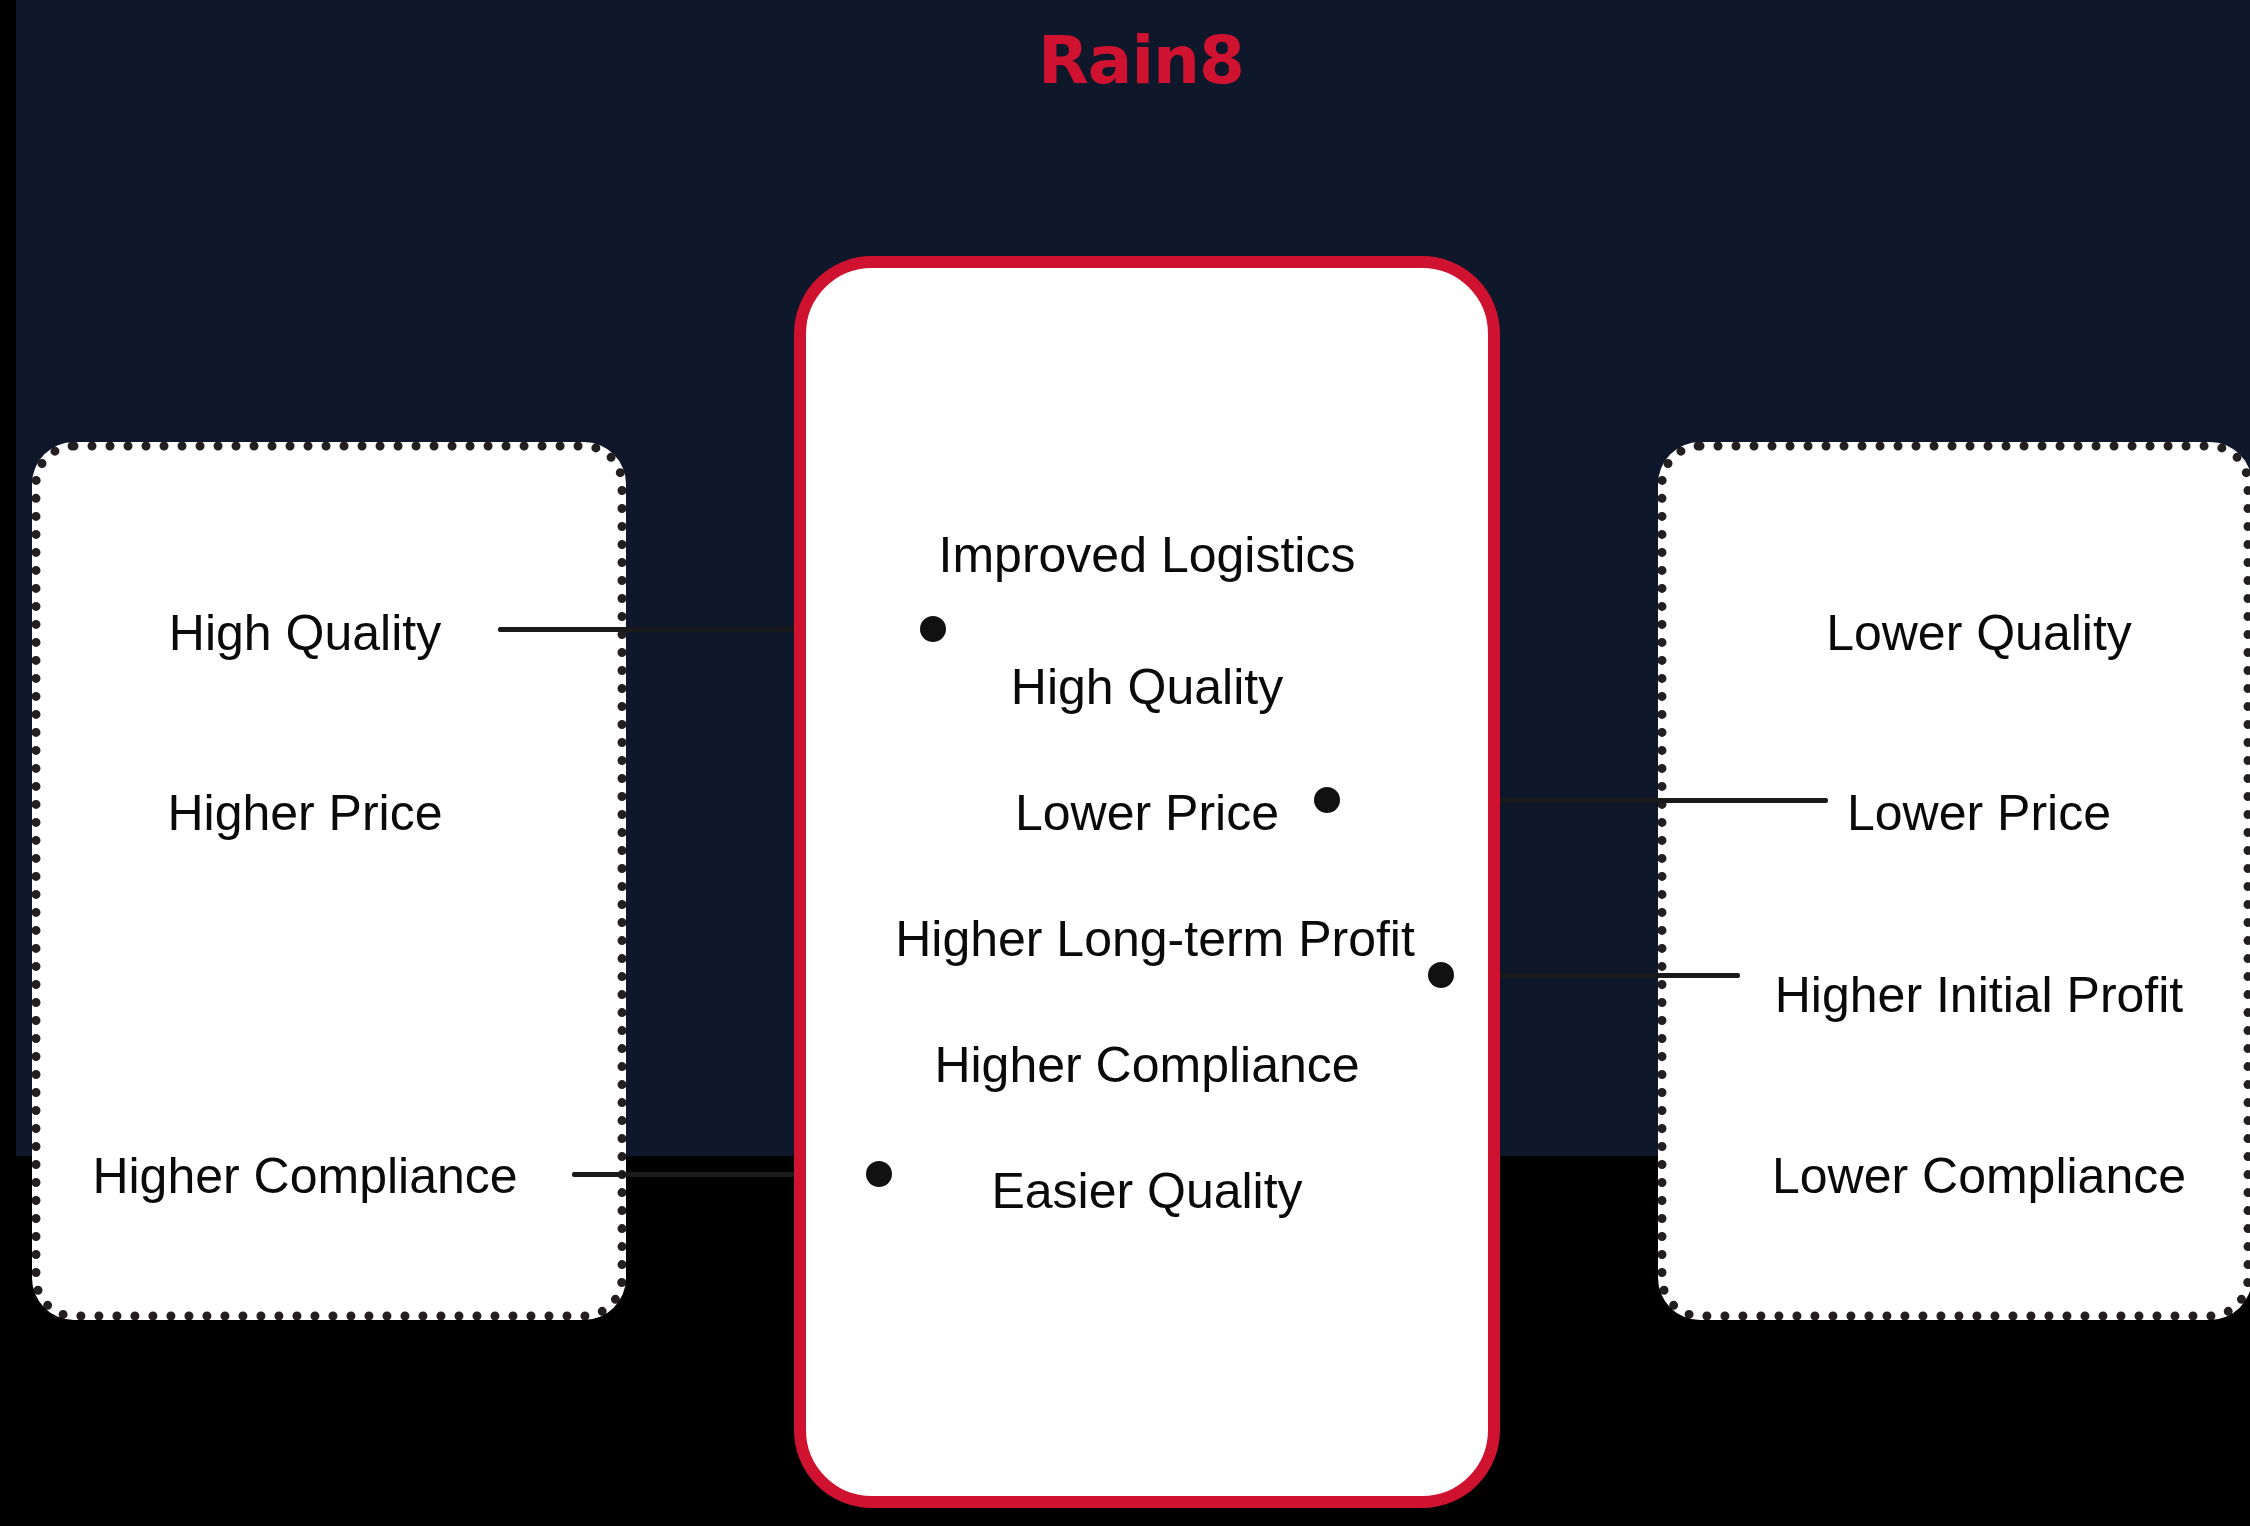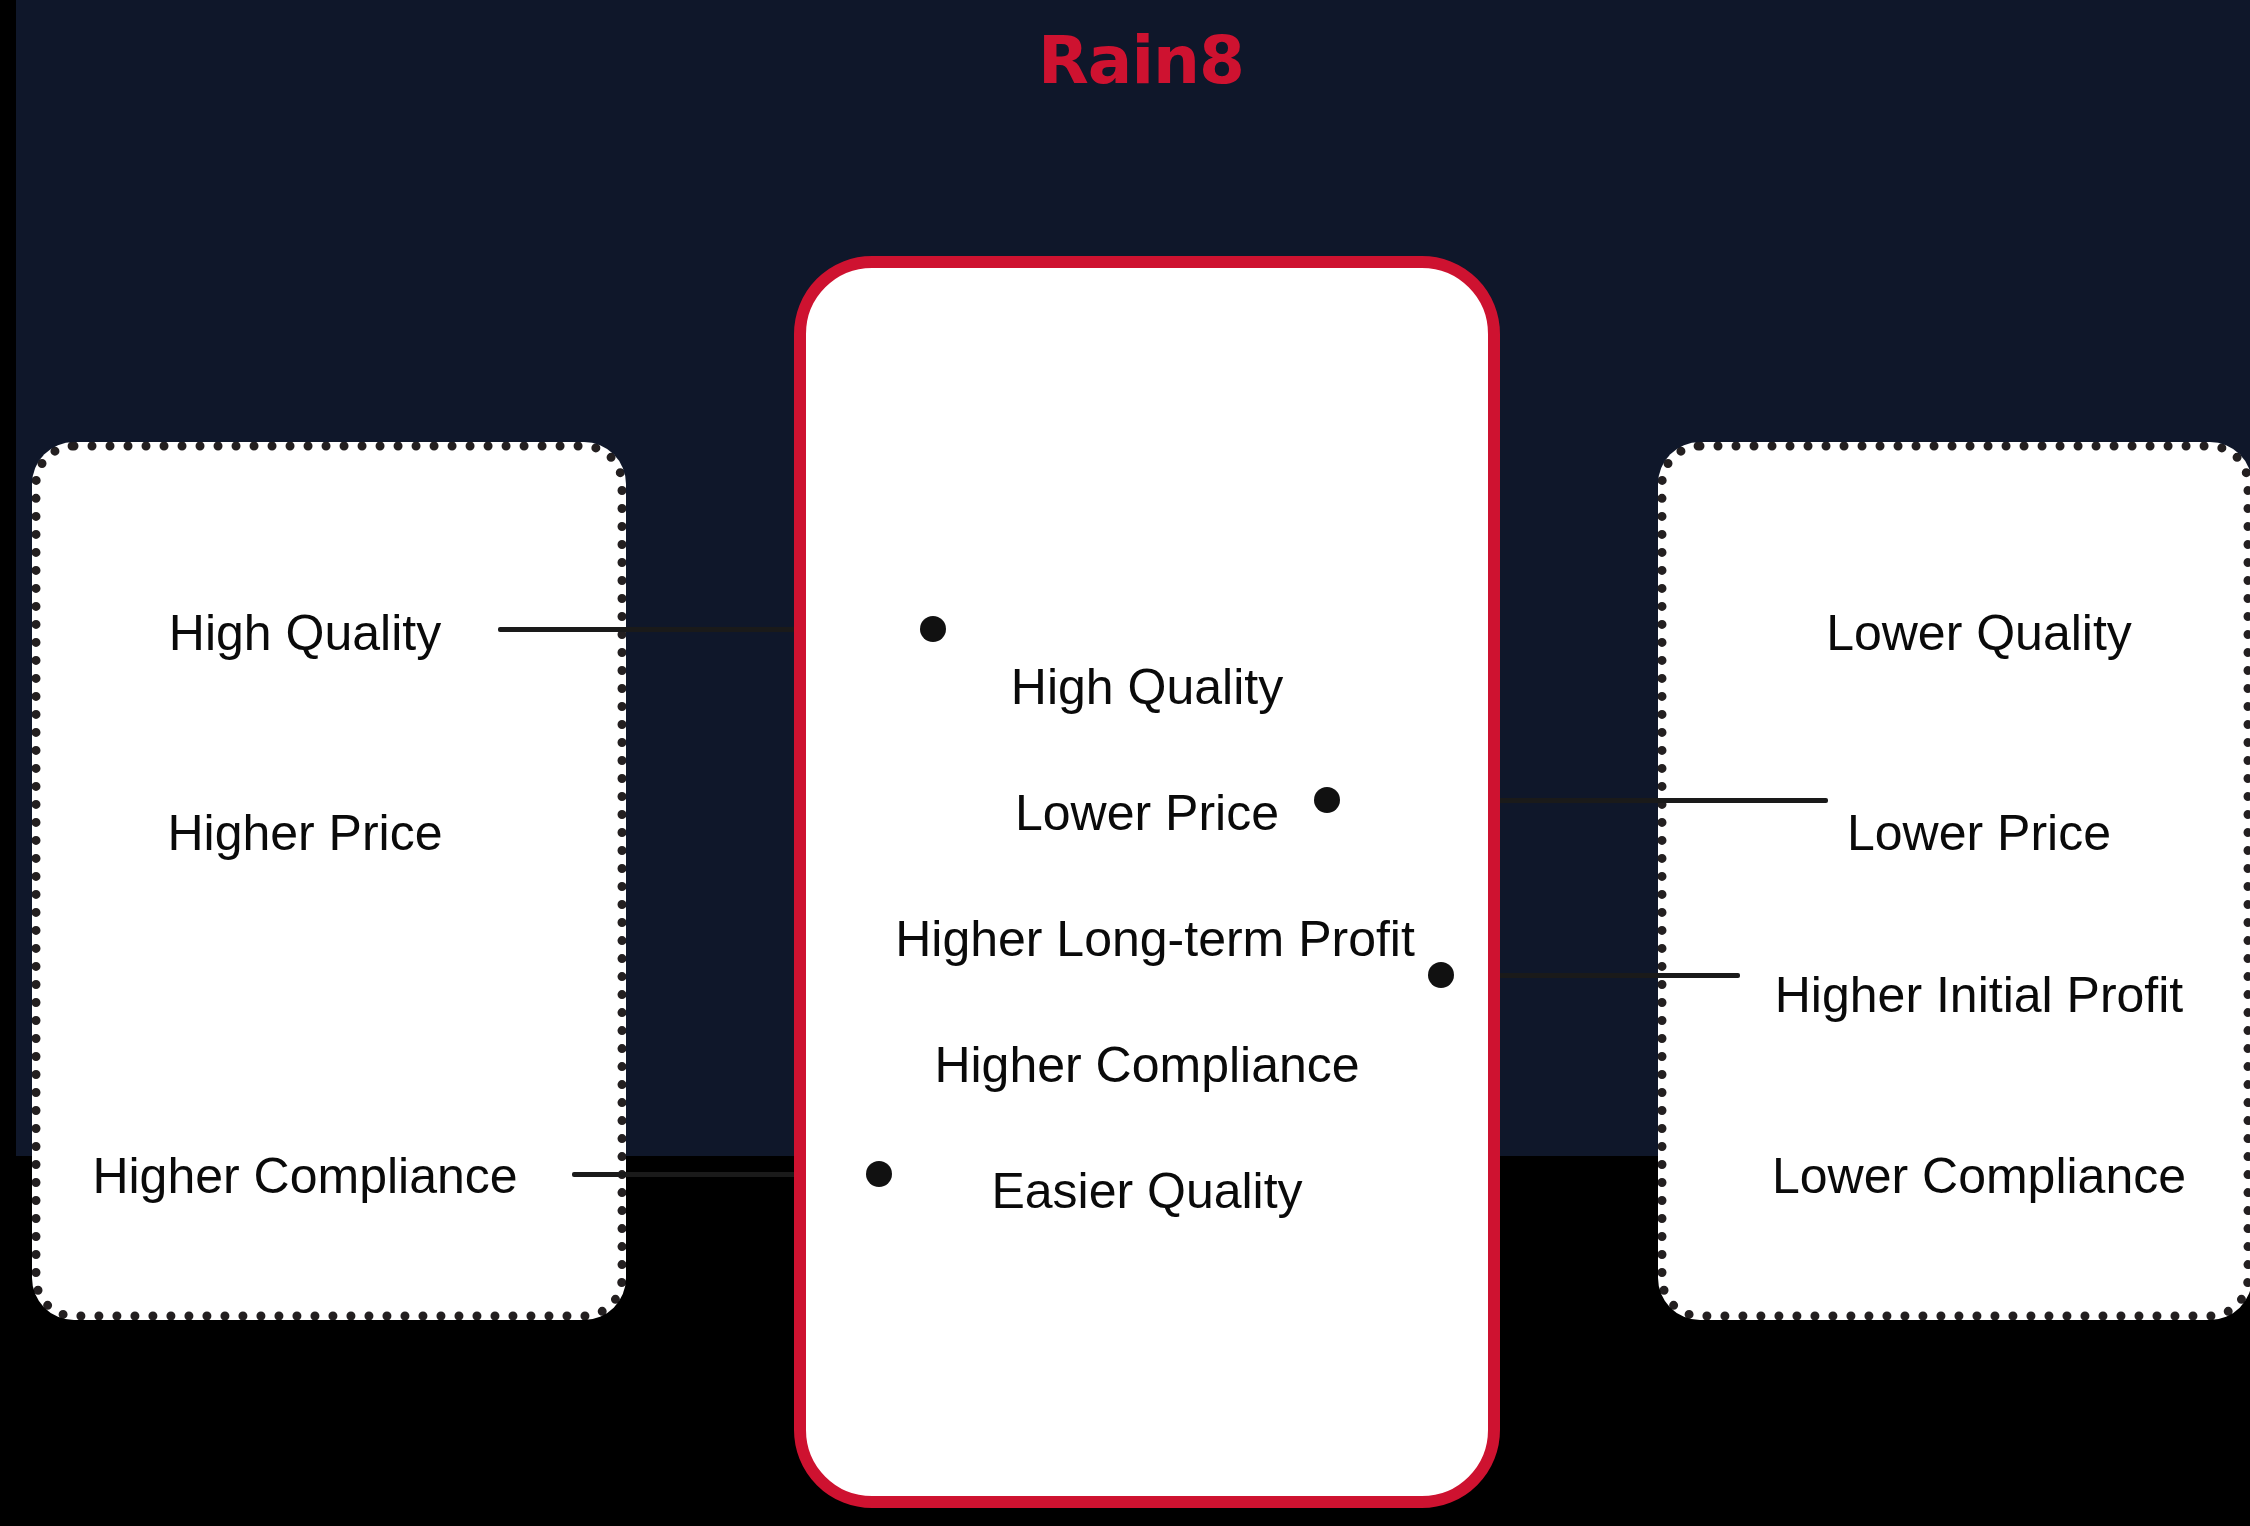--- a/index.html
+++ b/index.html
@@ -77,21 +77,21 @@
   }
   .item.center-row { font-size: 50px; }
   .item.center-head { font-size: 50px; }
 
   
   #panel-left  .item { transform: translateX(-24px); }
   #panel-right .item { transform: translateX(24px); }
 
   
   .row-1 { top: 157px; }
-  .row-2 { top: 337px; margin-top: 20px; }
+  .row-2 { top: 337px; }
   .row-3 { top: 519px; }
   .row-4 { top: 700px; }
 
   
   .crow-0 { top: 262px; }   
   .crow-1 { top: 394px; }   
   .crow-2 { top: 520px; }   
   .crow-3 { top: 646px; padding-left: 8px; }   
   .crow-4 { top: 772px; }   
   .crow-5 { top: 898px; }   
@@ -147,20 +147,21 @@
     <div class="item row-3">Higher Initial Profit</div>
     <div class="item row-4">Lower Compliance</div>
   </div>
 
   <div class="connector" id="conn-quality"></div>
   <div class="connector" id="conn-compliance"></div>
   <div class="connector" id="conn-price"></div>
   <div class="connector" id="conn-profit"></div>
 
   <div class="panel panel-center" id="panel-center">
+    <div class="item center-head crow-0">Improved Logistics</div>
     <div class="item center-row crow-1">High Quality</div>
     <div class="item center-row crow-2">Lower Price</div>
     <div class="item center-row crow-3">Higher Long-term Profit</div>
     <div class="item center-row crow-4">Higher Compliance</div>
     <div class="item center-row crow-5">Easier Quality</div>
   </div>
 
   <div class="dot" id="dot-quality"></div>
   <div class="dot" id="dot-compliance"></div>
   <div class="dot" id="dot-price"></div>

